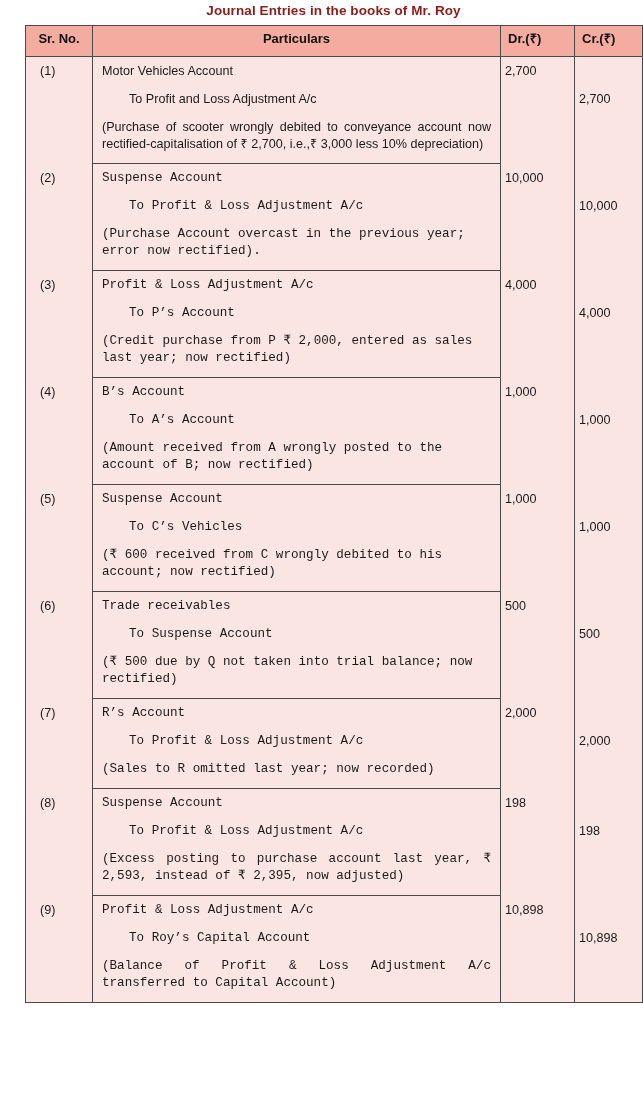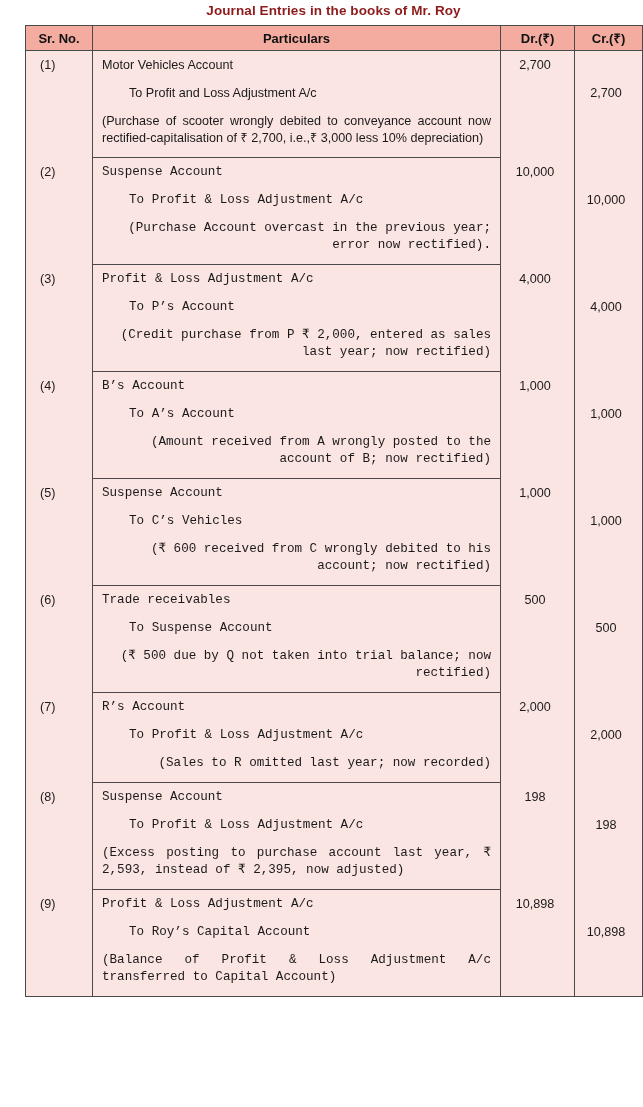--- a/index.html
+++ b/index.html
@@ -52,28 +52,28 @@
   table.journal col.c-dr    { width: 74px;  }
   table.journal col.c-cr    { width: 68px;  }
 
   
   thead th {
     background: #f4aca0;
     border: 1px solid #4a4a4a;
     font-weight: bold;
     font-size: 13px;
     color: #111111;
-    padding: 5px 7px 3px 7px;
+    padding: 5px 7px 9px 7px;
     line-height: 16px;
     box-sizing: border-box;
   }
   th.h-sr    { text-align: center; }
   th.h-part  { text-align: center; }
   th.h-dr,
-  th.h-cr    { text-align: center; }
+  th.h-cr    { text-align: left; }
 
   
   tbody td {
     background: #fbe5e2;
     vertical-align: top;
     font-size: 12.6px;
     color: #1a1a1a;
     line-height: 17px;
     box-sizing: border-box;
     border: none;
@@ -90,39 +90,39 @@
     padding: 6px 9px 10px 9px;
     border-right: 1px solid #4a4a4a;
   }
   
   tbody tr.entry + tr.entry td.particulars {
     border-top: 1px solid #4a4a4a;
     font-family: Liberation Mono, monospace;
   }
 
   td.amt {
-    text-align: center;
+    text-align: left;
     padding: 6px 9px 0 4px;
     border-right: 1px solid #4a4a4a;
   }
   td.amt.cr { border-right: none; }
 
   
   .acct-line {
     white-space: nowrap;
     overflow: hidden;
     text-overflow: clip;
   }
   .acct-line.credit {
     padding-left: 27px;
     margin-top: 11px;
   }
   .narration {
     margin-top: 11px;
-    text-align: right;
+    text-align: left;
   }
   .narration.justify {
     text-align: justify;
     text-align-last: left;
   }
 
   
   .amt-debit  { display: block; }
   .amt-credit { display: block; margin-top: 11px; }
   .amt-blank  { display: block; visibility: hidden; }

